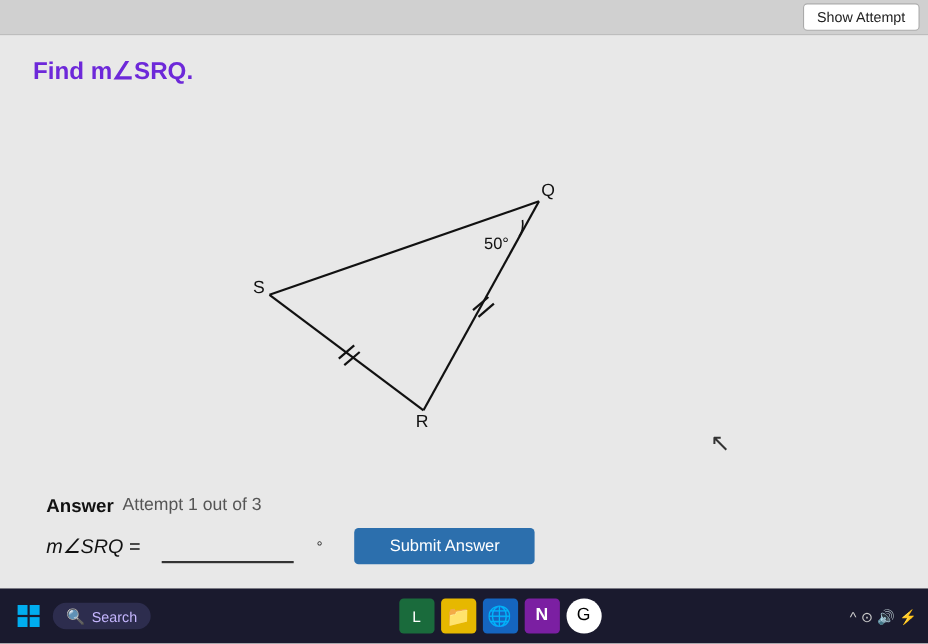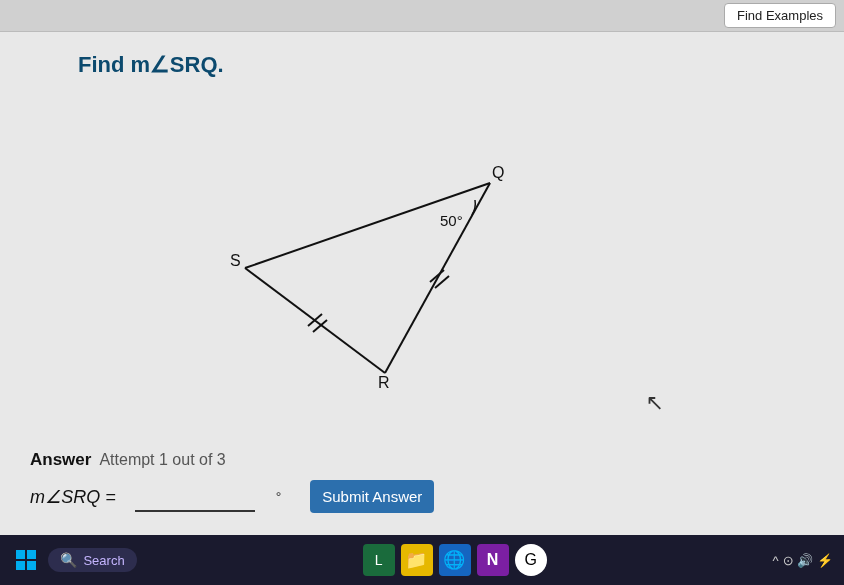--- a/index.html
+++ b/index.html
@@ -42,23 +42,22 @@
       left: 0;
       right: 0;
       bottom: 50px;
       background: #e8e8e8;
       padding: 20px 30px;
     }
 
     .question-title {
       font-size: 22px;
       font-weight: bold;
-      color: #0c4a6e;
+      color: #6d28d9;
       margin-bottom: 10px;
-      margin-left: 48px;
     }
 
     
     .diagram-area {
       width: 100%;
       height: 310px;
       position: relative;
       display: flex;
       align-items: center;
       justify-content: center;
@@ -66,21 +65,21 @@
 
     .diagram-svg {
       position: absolute;
       top: 0; left: 0;
     }
 
     
     .answer-section {
       position: absolute;
       bottom: 60px;
-      left: 0;
+      left: 12px;
       right: 0;
       padding: 12px 30px;
       background: #e8e8e8;
     }
 
     .answer-label-row {
       display: flex;
       align-items: center;
       gap: 8px;
       margin-bottom: 10px;
@@ -124,21 +123,21 @@
       font-size: 14px;
       color: #333;
       margin-left: 2px;
     }
 
     .submit-btn {
       background: #2c6fad;
       color: white;
       border: none;
       border-radius: 4px;
-      padding: 8px 12px;
+      padding: 8px 32px;
       font-size: 15px;
       cursor: pointer;
       margin-left: 10px;
     }
 
     
     .taskbar {
       position: absolute;
       bottom: 0; left: 0; right: 0;
       height: 50px;
@@ -217,21 +216,21 @@
       right: 180px;
       font-size: 22px;
       color: #333;
       pointer-events: none;
     }
   </style>
 </head>
 <body>
 
 <div class="top-bar">
-  <button class="show-examples-btn">Find Examples</button>
+  <button class="show-examples-btn">Show Attempt</button>
 </div>
 
 <div class="main-content">
 
   <div class="question-title">Find m∠SRQ.</div>
 
   <div class="diagram-area">
     <svg class="diagram-svg" width="844" height="310">
 
       <line x1="215" y1="180" x2="460" y2="95" stroke="#111" stroke-width="2"></line>

